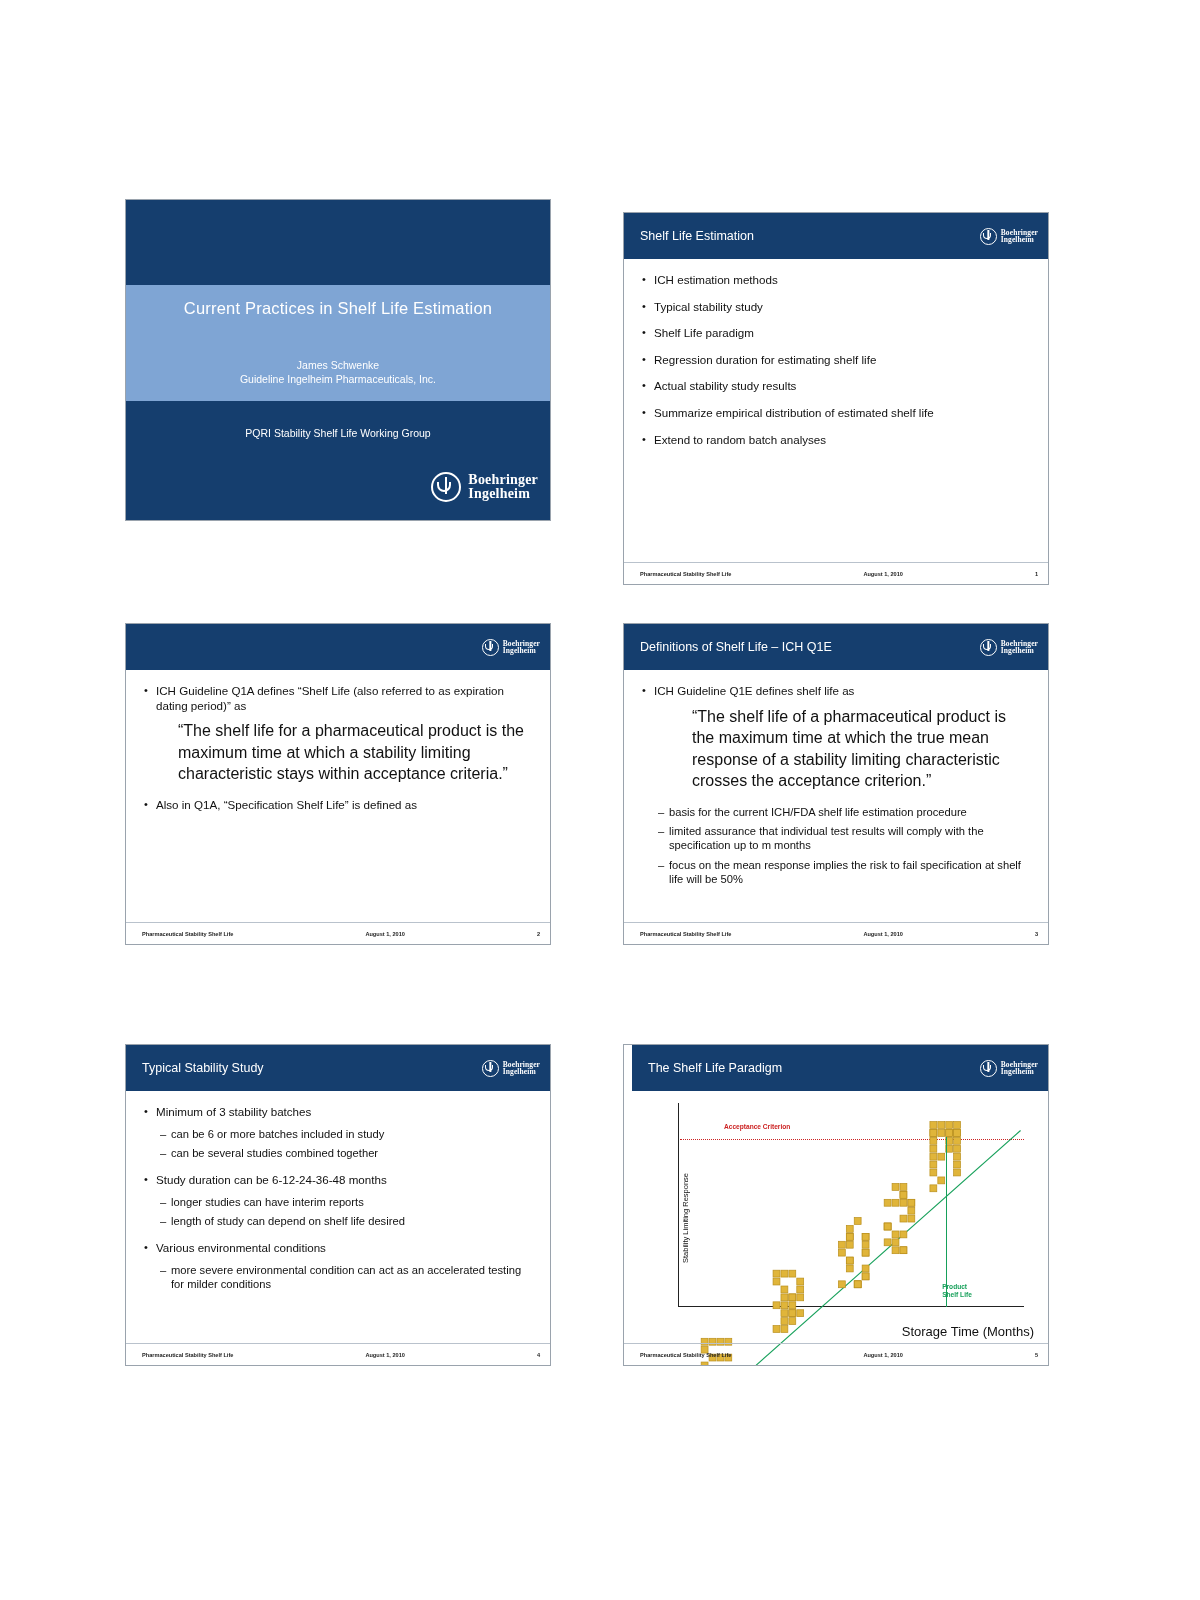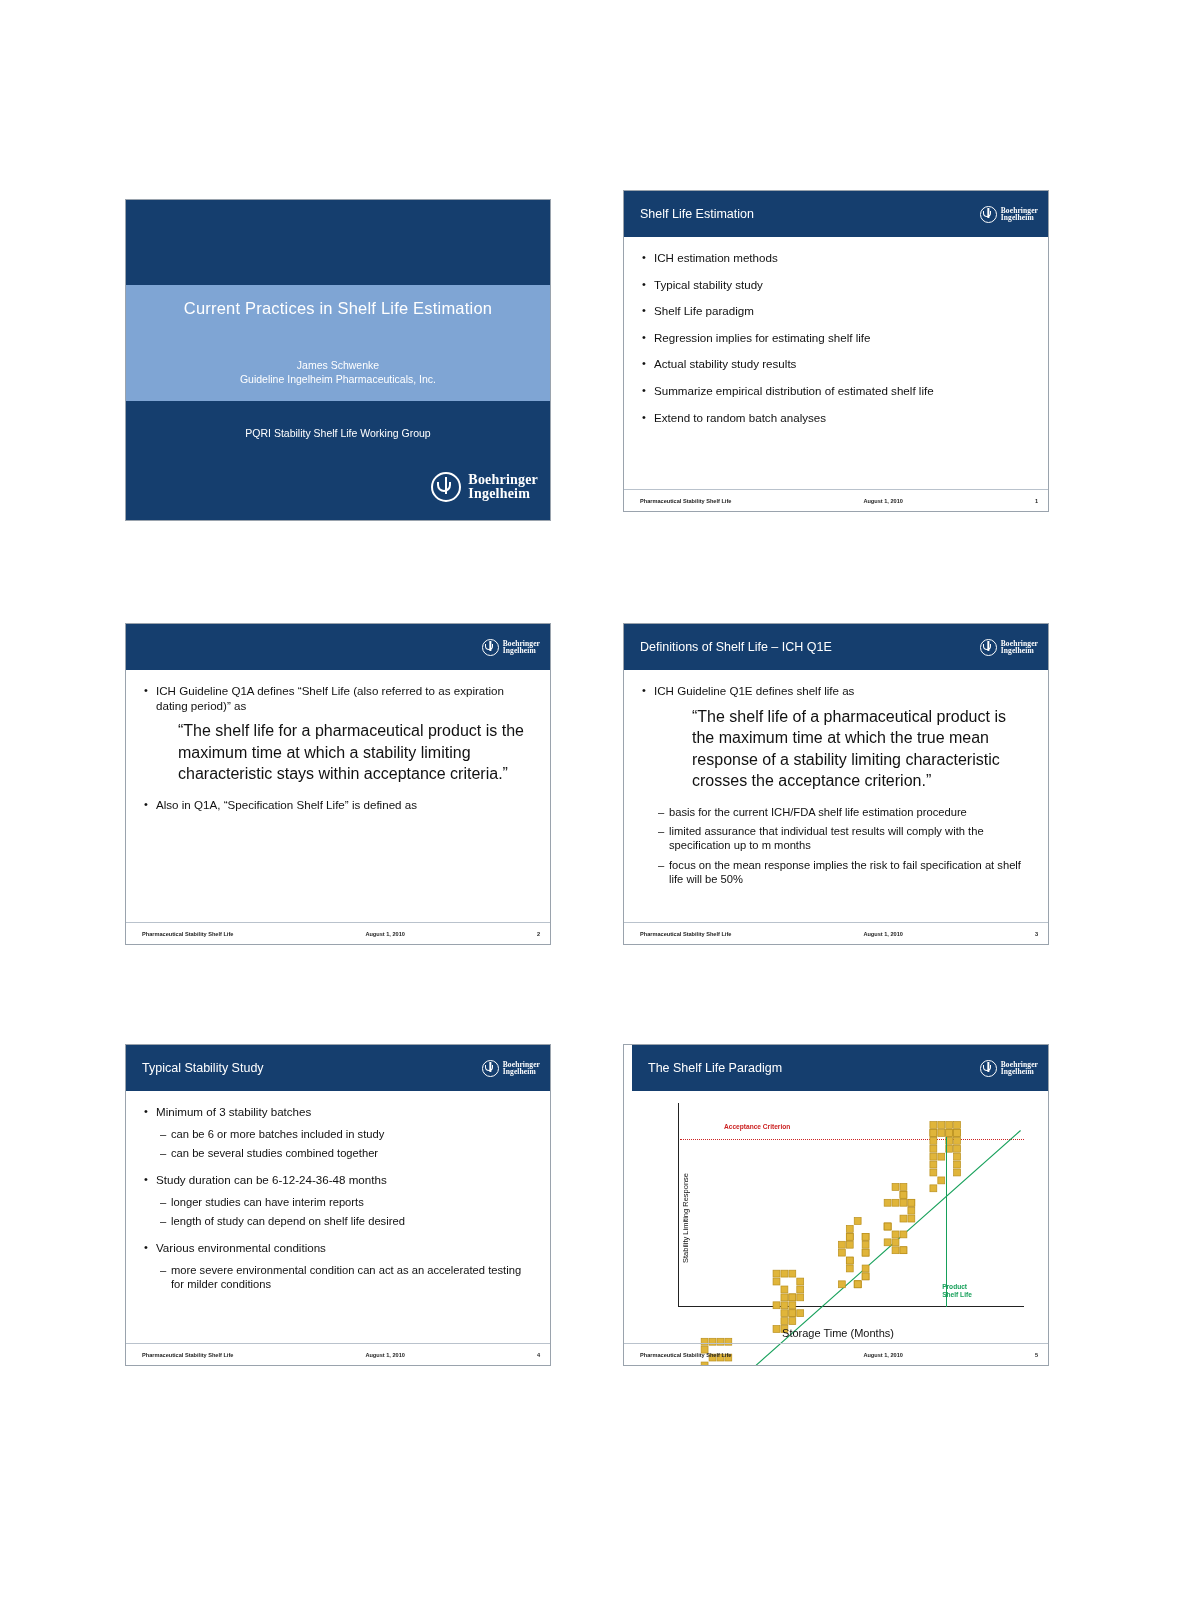--- a/index.html
+++ b/index.html
@@ -21,21 +21,21 @@
     height: 1600px;
   }
   .slide {
     position: absolute;
     background: #ffffff;
     border: 1px solid #9aa3ad;
     box-sizing: border-box;
     overflow: hidden;
   }
   .slide.s1 { left: 125px; top: 199px; width: 426px; height: 322px; }
-  .slide.s2 { left: 623px; top: 190px; width: 426px; height: 322px; }
+  .slide.s2 { left: 623px; top: 212px; width: 426px; height: 373px; }
   .slide.s3 { left: 125px; top: 623px; width: 426px; height: 322px; }
   .slide.s4 { left: 623px; top: 623px; width: 426px; height: 322px; }
   .slide.s5 { left: 125px; top: 1044px; width: 426px; height: 322px; }
   .slide.s6 { left: 623px; top: 1044px; width: 426px; height: 322px; padding-left: 8px; }
 
   
   .title-slide {
     background: #153e6e;
     width: 100%;
     height: 100%;
@@ -245,22 +245,22 @@
     transform: translateY(-50%) rotate(-90deg);
     transform-origin: center;
     font-size: 7.5px;
     color: #111;
     white-space: nowrap;
   }
   .x-axis-label {
     position: absolute;
     bottom: 0;
     left: 4px; right: 0;
-    text-align: center;
-    font-size: 11px;
+    text-align: right;
+    font-size: 13px;
     color: #111;
   }
   .plot {
     position: absolute;
     left: 26px;
     right: 4px;
     top: 6px;
     bottom: 18px;
   }
   .axis-v {
@@ -358,21 +358,21 @@
       <div class="bullet">
           <span class="dot">•</span>
           <span>Typical stability study</span>
         </div>
       <div class="bullet">
           <span class="dot">•</span>
           <span>Shelf Life paradigm</span>
         </div>
       <div class="bullet">
           <span class="dot">•</span>
-          <span>Regression implies for estimating shelf life</span>
+          <span>Regression duration for estimating shelf life</span>
         </div>
       <div class="bullet">
           <span class="dot">•</span>
           <span>Actual stability study results</span>
         </div>
       <div class="bullet">
           <span class="dot">•</span>
           <span>Summarize empirical distribution of estimated shelf life</span>
         </div>
       <div class="bullet">

